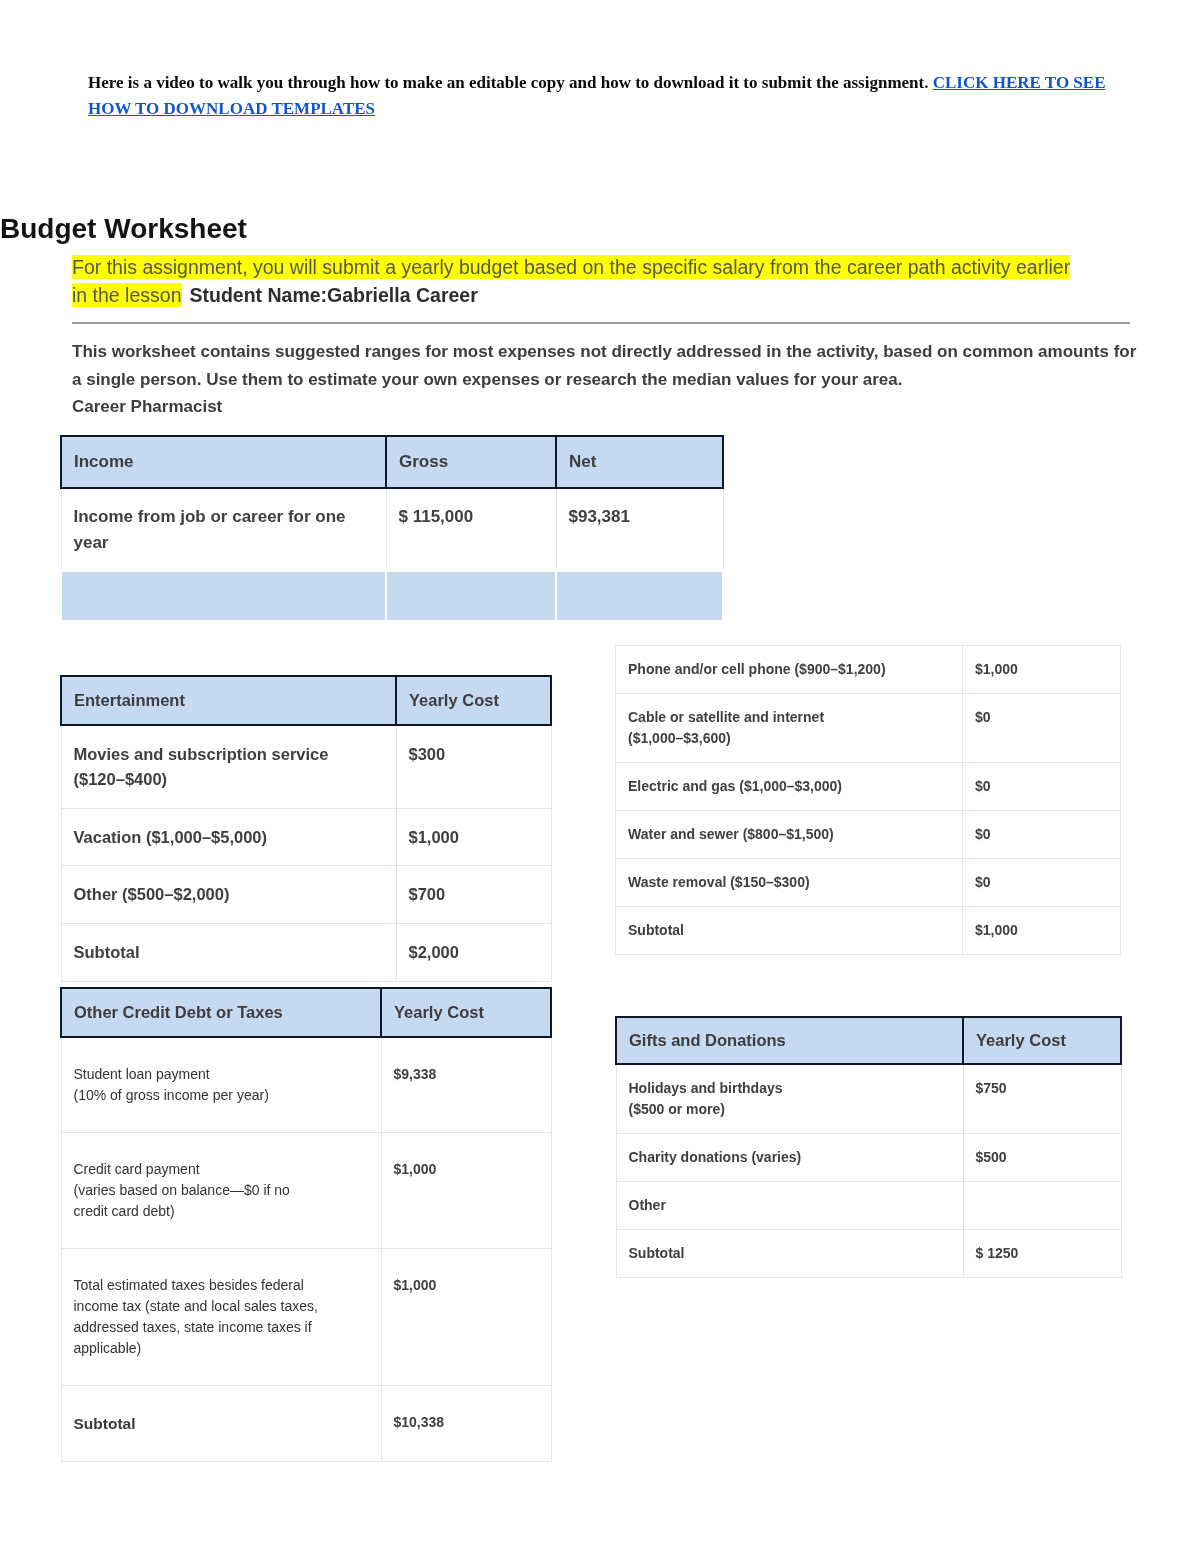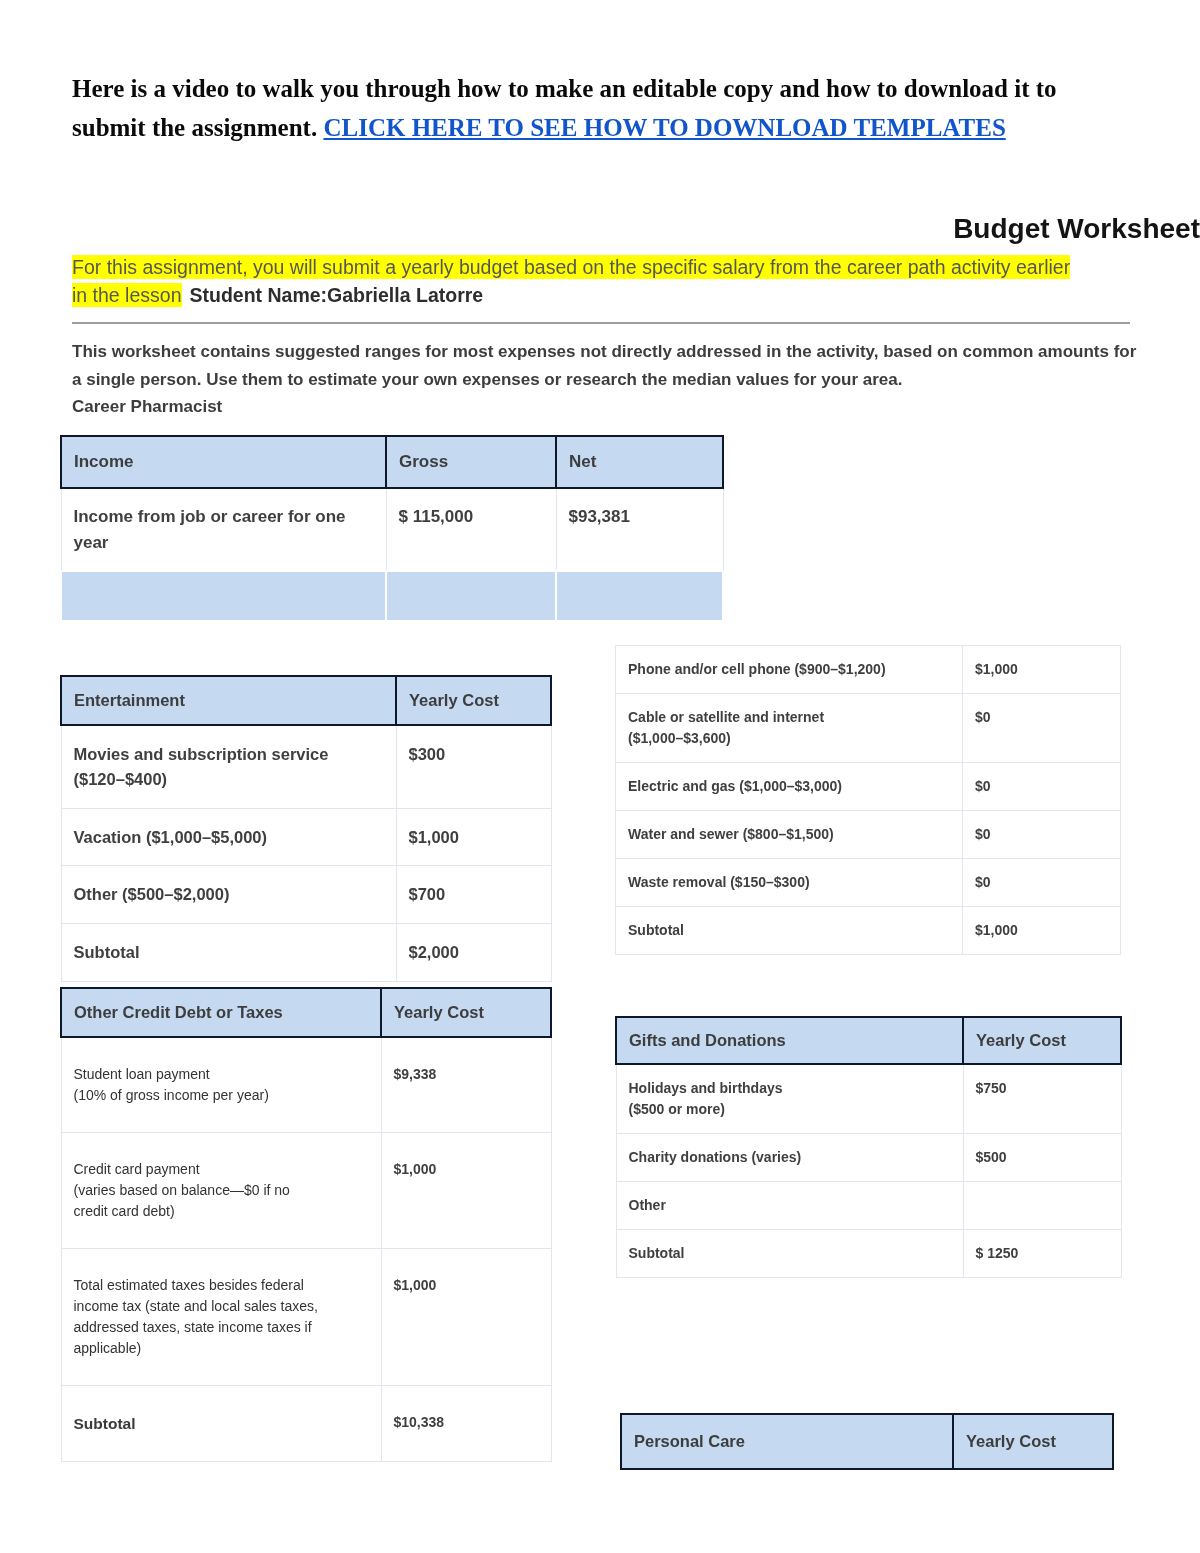--- a/index.html
+++ b/index.html
@@ -9,38 +9,38 @@
     width: 1200px;
     height: 1553px;
     background: #ffffff;
     font-family: "Liberation Sans", sans-serif;
     overflow: hidden;
   }
 
   
   .intro {
     position: absolute;
-    left: 72px; top: 70px; width: 1058px;
+    left: 88px; top: 70px; width: 1058px;
     font-family: "Liberation Serif", serif;
-    font-size: 25px;
+    font-size: 17px;
     font-weight: 600;
     line-height: 1.55;
     color: #0a0a0a;
   }
   .intro .link {
     color: #1155cc;
     text-decoration: underline;
     cursor: pointer;
   }
 
   
   .title {
     position: absolute;
     left: 0; top: 213px; width: 1200px;
-    text-align: right;
+    text-align: left;
     font-size: 28px;
     font-weight: 700;
     color: #141414;
   }
 
   
   .hl-para {
     position: absolute;
     left: 72px; top: 253px; width: 1015px;
     font-size: 19.5px;
@@ -141,21 +141,21 @@
 </style>
 </head>
 <body>
 
 <div class="doc">
 
   <p class="intro"><span>Here is a video to walk you through how to make an editable copy and how to download it to submit the assignment.  </span><a class="link">CLICK HERE TO SEE HOW TO DOWNLOAD TEMPLATES</a></p>
 
   <h1 class="title">Budget Worksheet</h1>
 
-  <p class="hl-para"><mark>For this assignment, you will submit a yearly budget based on the specific salary from the career path activity earlier in the lesson</mark><span class="student">Student Name:Gabriella Latorre</span></p>
+  <p class="hl-para"><mark>For this assignment, you will submit a yearly budget based on the specific salary from the career path activity earlier in the lesson</mark><span class="student">Student Name:Gabriella Career</span></p>
 
   <div class="divider"></div>
 
   <p class="desc"><span>This worksheet contains suggested ranges for most expenses not directly addressed in the activity, based on common amounts for a single person. Use them to estimate your own expenses or research the median values for your area.</span><span class="career">Career Pharmacist</span></p>
 
   <table class="tbl income">
     <colgroup>
         <col class="c1">
         <col class="c2">
         <col class="c3">
@@ -302,26 +302,14 @@
       <td class="label">Other</td>
       <td class="val"></td>
     </tr>
     <tr>
       <td class="label">Subtotal</td>
       <td class="val">$ 1250</td>
     </tr>
   </tbody>
     </table>
 
-  <table class="tbl pcare">
-    <colgroup>
-        <col class="c1">
-        <col class="c2">
-      </colgroup>
-    <tbody>
-        <tr>
-      <th>Personal Care</th>
-      <th>Yearly Cost</th>
-    </tr>
-  </tbody>
-    </table>
 
 </div>
 
 </body></html>

